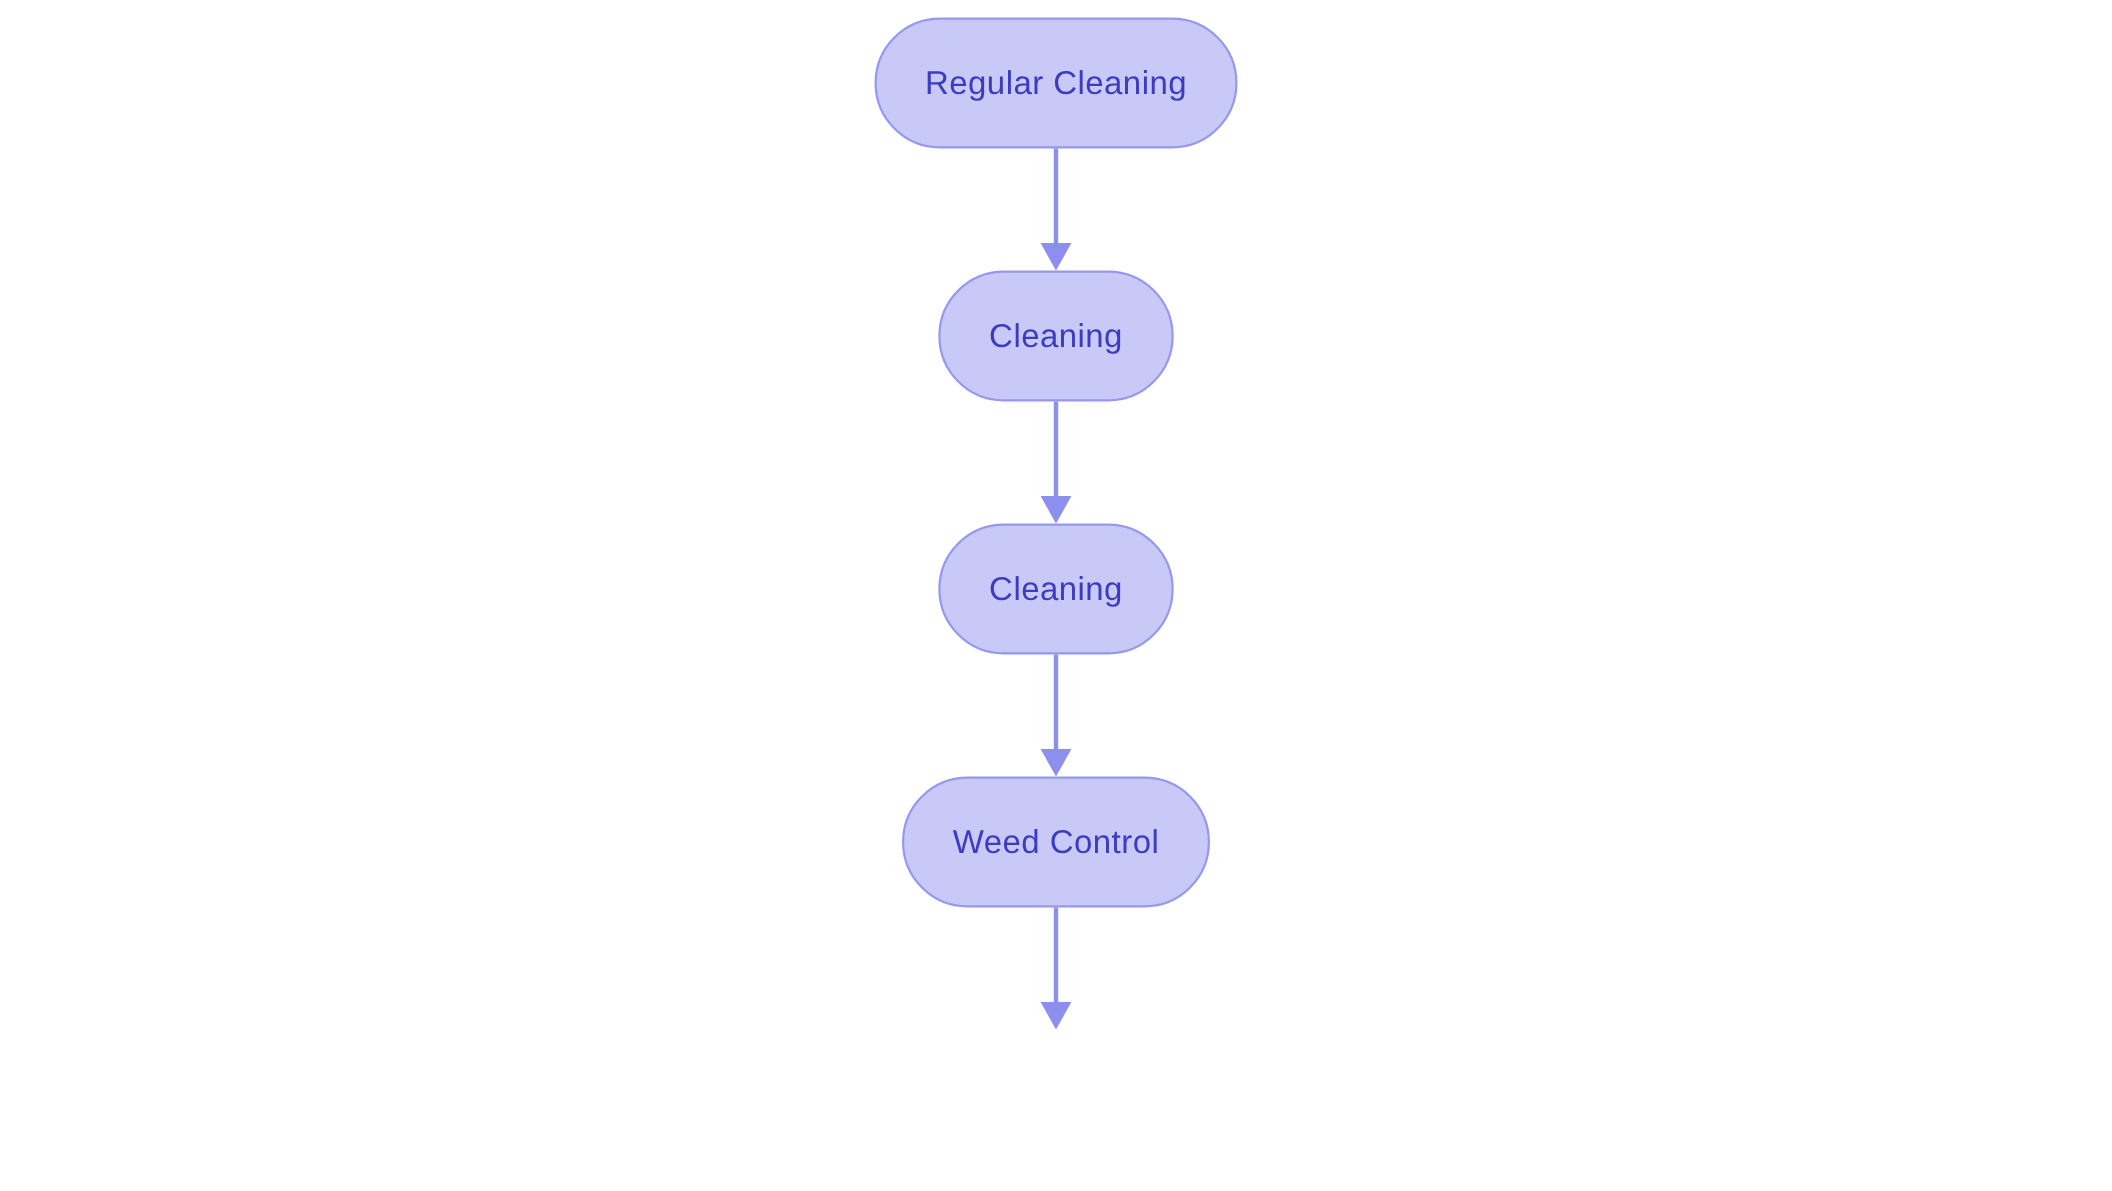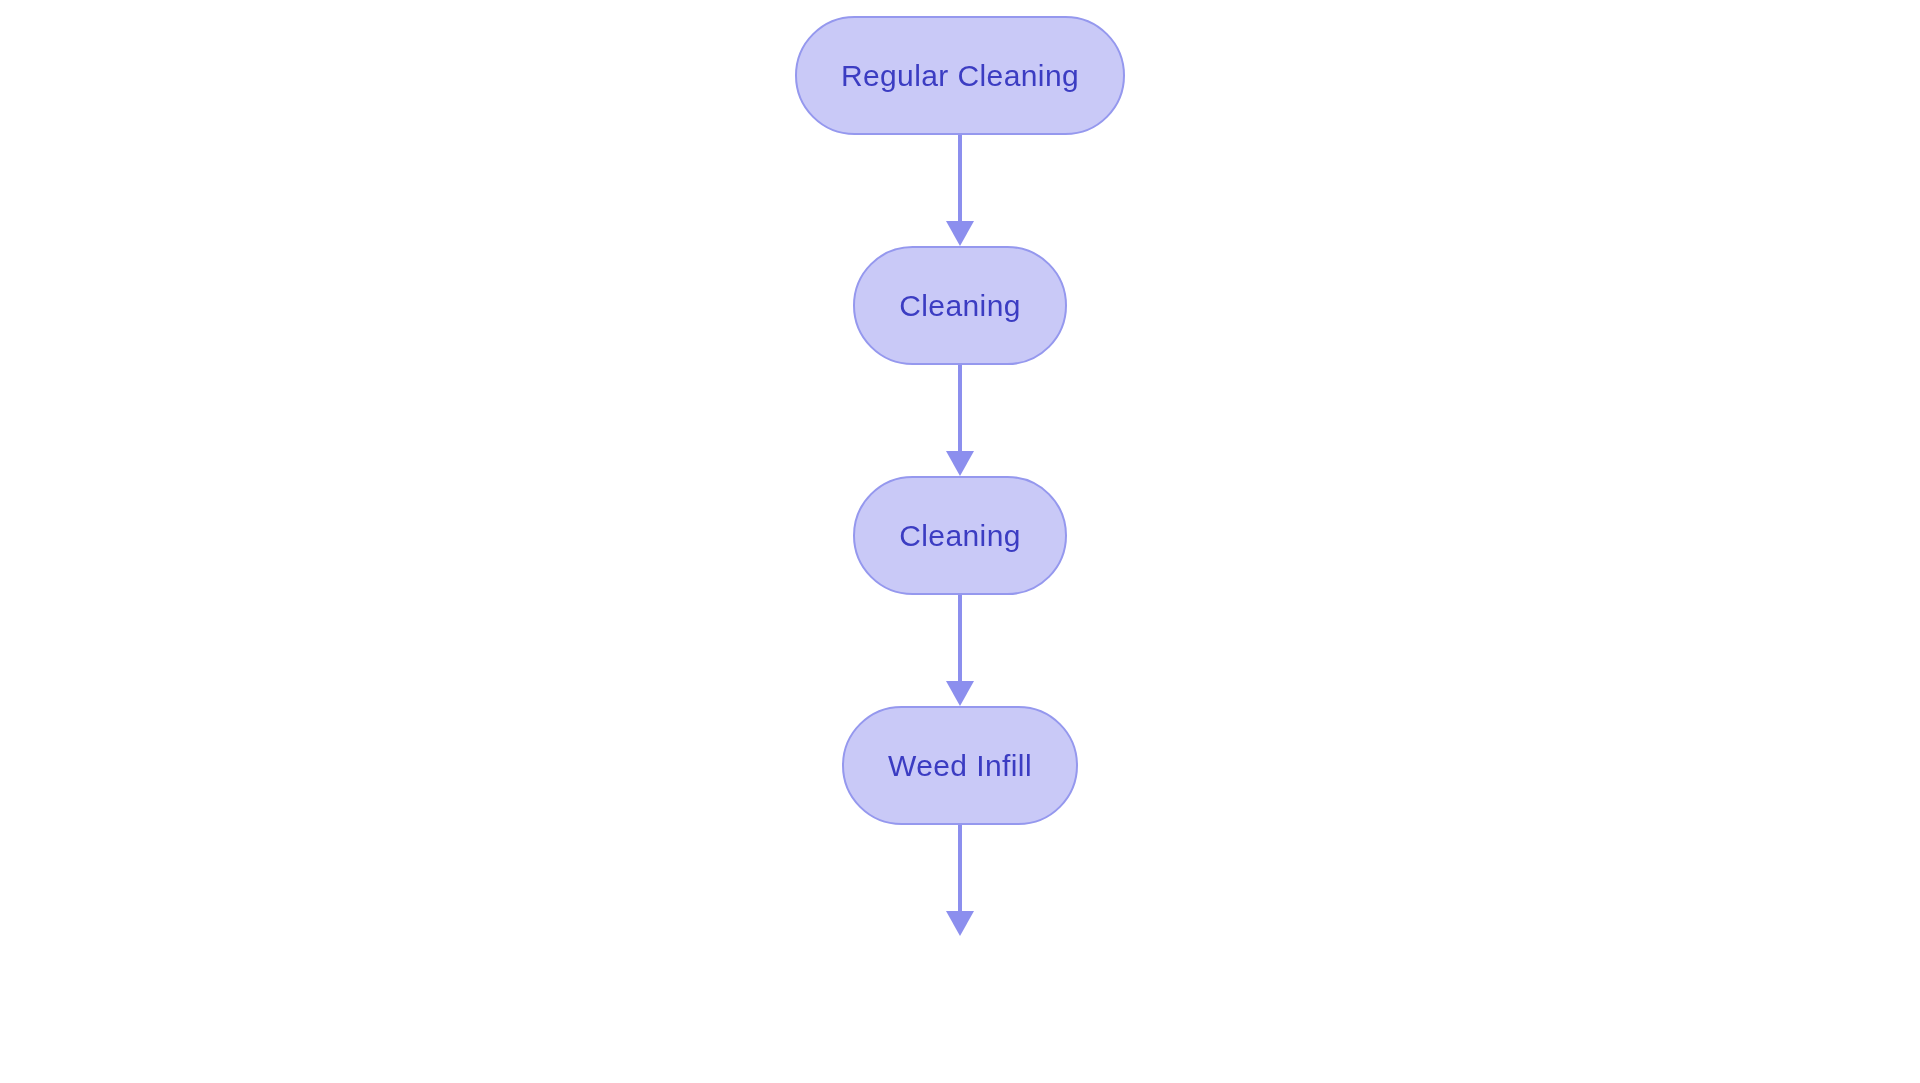--- a/index.html
+++ b/index.html
@@ -84,21 +84,21 @@
   <div class="flow-node">
     <span>Cleaning</span>
   </div>
 
   <div class="flow-arrow">
     <div class="stem"></div>
     <div class="head"></div>
   </div>
 
   <div class="flow-node">
-    <span>Weed Infill</span>
+    <span>Weed Control</span>
   </div>
 
   <div class="flow-arrow">
     <div class="stem"></div>
     <div class="head"></div>
   </div>
 
 
 </div>
 

